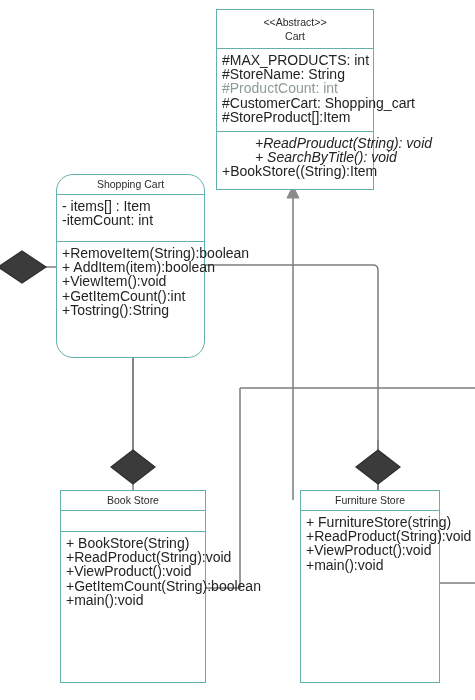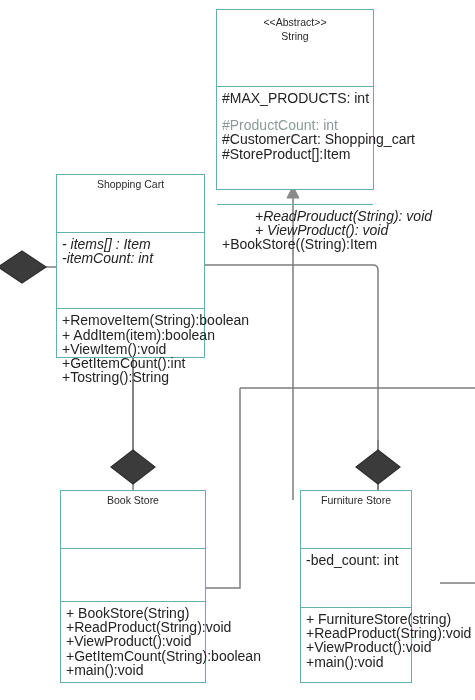--- a/index.html
+++ b/index.html
@@ -35,21 +35,20 @@
 
   
   .uml-class {
     position: absolute;
     z-index: 2;
     background: #ffffff;
     border: 1.6px solid #63b0ac;
     box-sizing: border-box;
     display: flex;
     flex-direction: column;
-    gap: 38px;
   }
 
   .compartment {
     box-sizing: border-box;
     padding: 4px 5px 5px 5px;
   }
   .compartment.name-comp {
     text-align: center;
     padding: 5px 4px 5px 4px;
   }
@@ -69,21 +68,20 @@
   }
 
   .member {
     font-size: 14px;
     color: #232323;
     line-height: 14.2px;
     white-space: nowrap;
   }
   .member.muted {
     color: #8d9a99;
-    margin-top: 13px;
   }
   .member.italic {
     font-style: italic;
     margin-left: 33px;
   }
 
   
   .compartment.empty {
     height: 21px;
     padding: 0;
@@ -122,40 +120,41 @@
     <polygon points="22,251 46,267 22,283 -2,267" fill="#3b3b3b" stroke="#2d2d2d" stroke-width="1.2"></polygon>
 
     <polygon points="133,450 155,467 133,484 111,467" fill="#3b3b3b" stroke="#2d2d2d" stroke-width="1.2"></polygon>
 
     <polygon points="378,450 400,467 378,484 356,467" fill="#3b3b3b" stroke="#2d2d2d" stroke-width="1.2"></polygon>
   </svg>
 
   <div class="uml-class" style="left:216px; top:9px; width:158px; height:181px;">
     <div class="compartment name-comp">
       <div class="class-stereotype">&lt;&lt;Abstract&gt;&gt;</div>
-      <div class="class-title">String</div>
+      <div class="class-title">Cart</div>
     </div>
     <div class="compartment divided" style="height:83px;">
       <div class="member">#MAX_PRODUCTS: int</div>
+      <div class="member">#StoreName: String</div>
       <div class="member muted">#ProductCount: int</div>
       <div class="member">#CustomerCart: Shopping_cart</div>
       <div class="member">#StoreProduct[]:Item</div>
     </div>
     <div class="compartment divided body">
       <div class="member italic">+ReadProuduct(String): void</div>
-      <div class="member italic">+ ViewProduct(): void</div>
+      <div class="member italic">+ SearchByTitle(): void</div>
       <div class="member">+BookStore((String):Item</div>
     </div>
   </div>
 
-  <div class="uml-class" style="left:56px; top:174px; width:149px; height:184px;">
+  <div class="uml-class" style="left:56px; top:174px; width:149px; height:184px;border-radius:17px;">
     <div class="compartment name-comp" style="height:19px; padding-top:2px;">
       <div class="class-title">Shopping Cart</div>
     </div>
-    <div class="compartment divided" style="height:47px;font-style:italic;">
+    <div class="compartment divided" style="height:47px;">
       <div class="member">-  items[] : Item</div>
       <div class="member">-itemCount: int</div>
     </div>
     <div class="compartment divided body">
       <div class="member">+RemoveItem(String):boolean</div>
       <div class="member">+ AddItem(item):boolean</div>
       <div class="member">+ViewItem():void</div>
       <div class="member">+GetItemCount():int</div>
       <div class="member">+Tostring():String</div>
     </div>
@@ -168,26 +167,23 @@
     <div class="compartment divided empty"></div>
     <div class="compartment divided body">
       <div class="member">+ BookStore(String)</div>
       <div class="member">+ReadProduct(String):void</div>
       <div class="member">+ViewProduct():void</div>
       <div class="member">+GetItemCount(String):boolean</div>
       <div class="member">+main():void</div>
     </div>
   </div>
 
-  <div class="uml-class" style="left:300px; top:490px; width:112px; height:193px;">
+  <div class="uml-class" style="left:300px; top:490px; width:140px; height:193px;">
     <div class="compartment name-comp" style="height:19px; padding-top:2px;">
       <div class="class-title">Furniture Store</div>
-    </div>
-    <div class="compartment divided" style="height:21px;">
-      <div class="member">-bed_count: int</div>
     </div>
     <div class="compartment divided body">
       <div class="member">+ FurnitureStore(string)</div>
       <div class="member">+ReadProduct(String):void</div>
       <div class="member">+ViewProduct():void</div>
       <div class="member">+main():void</div>
     </div>
   </div>
 
 </div>

